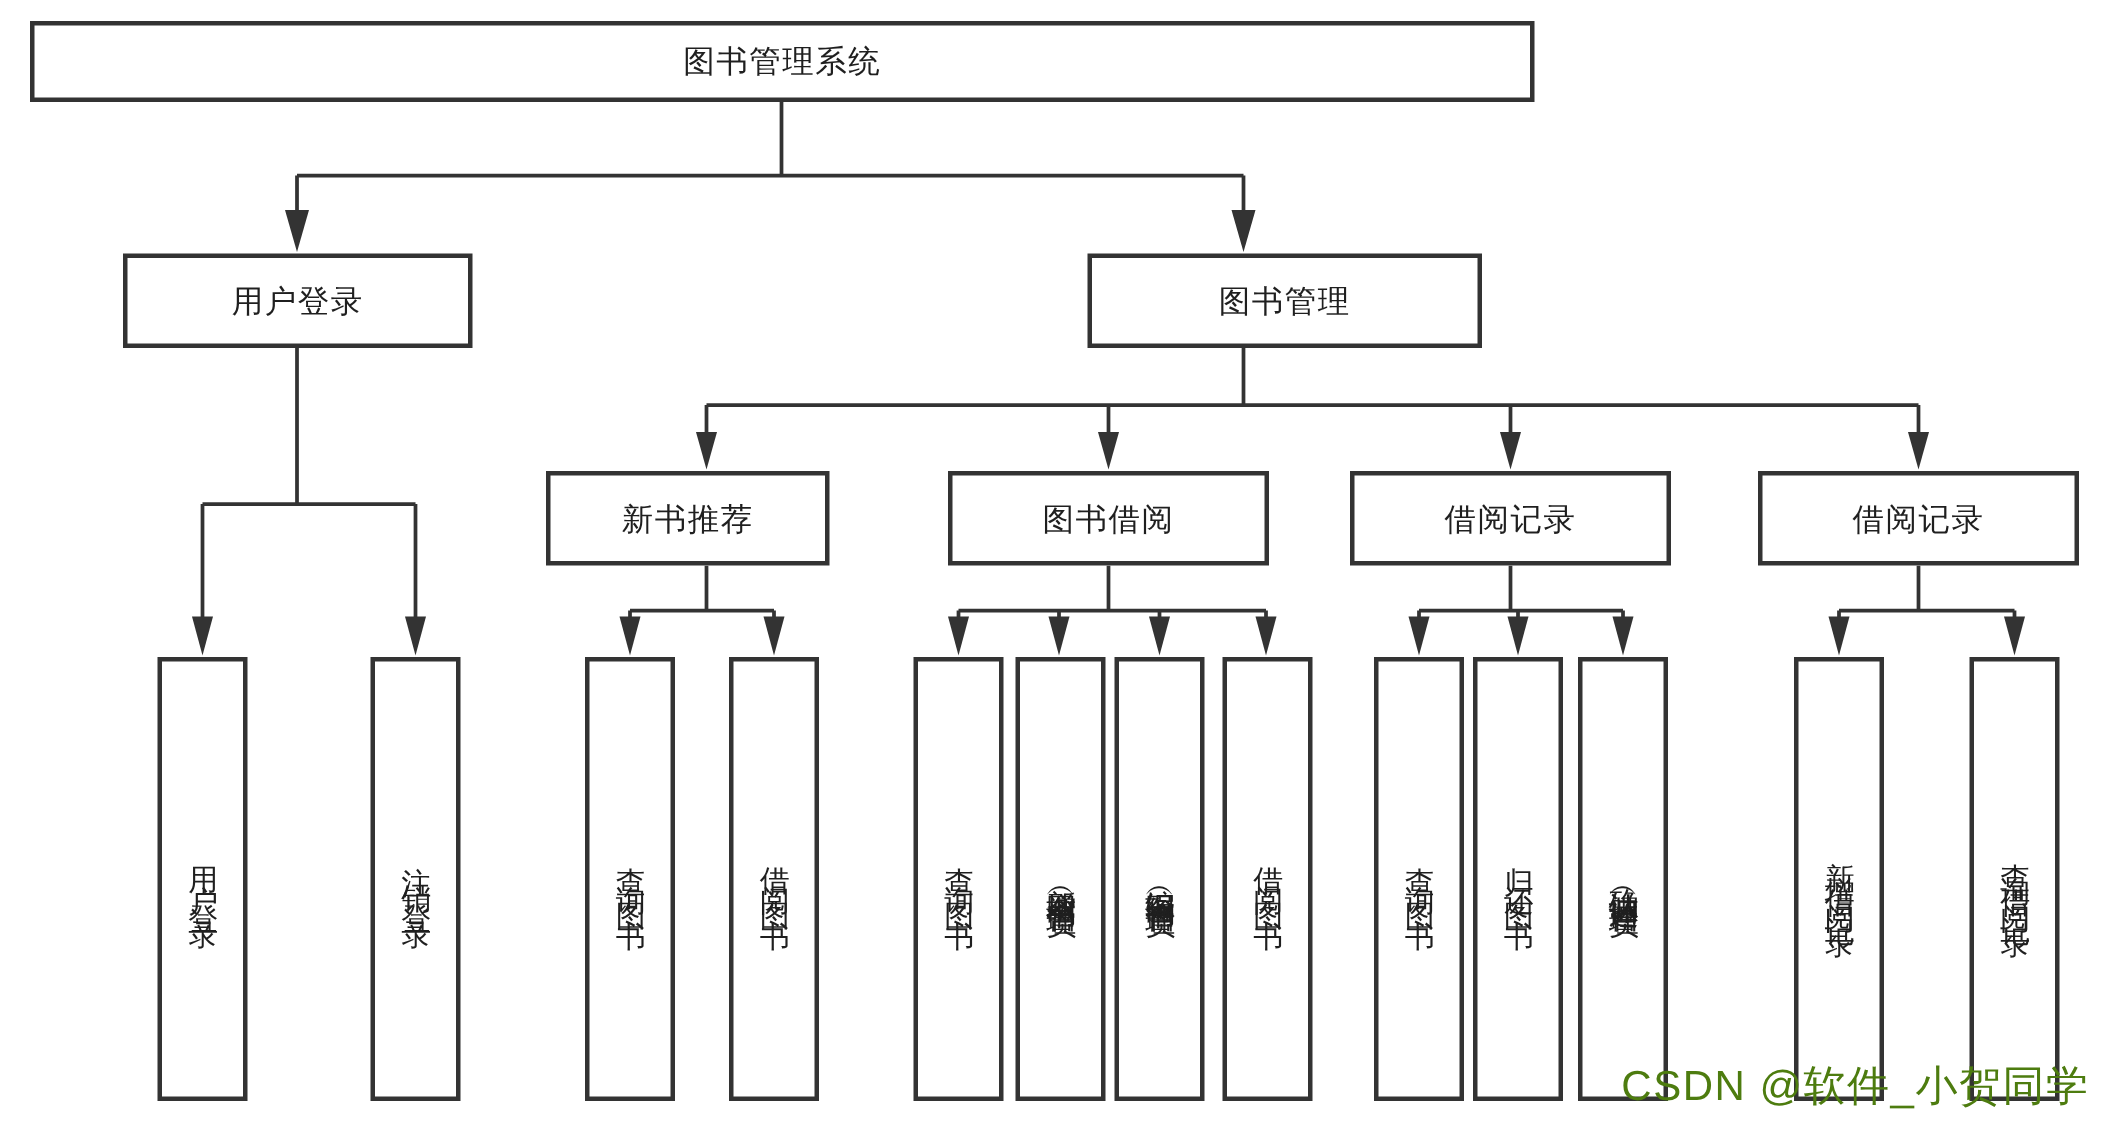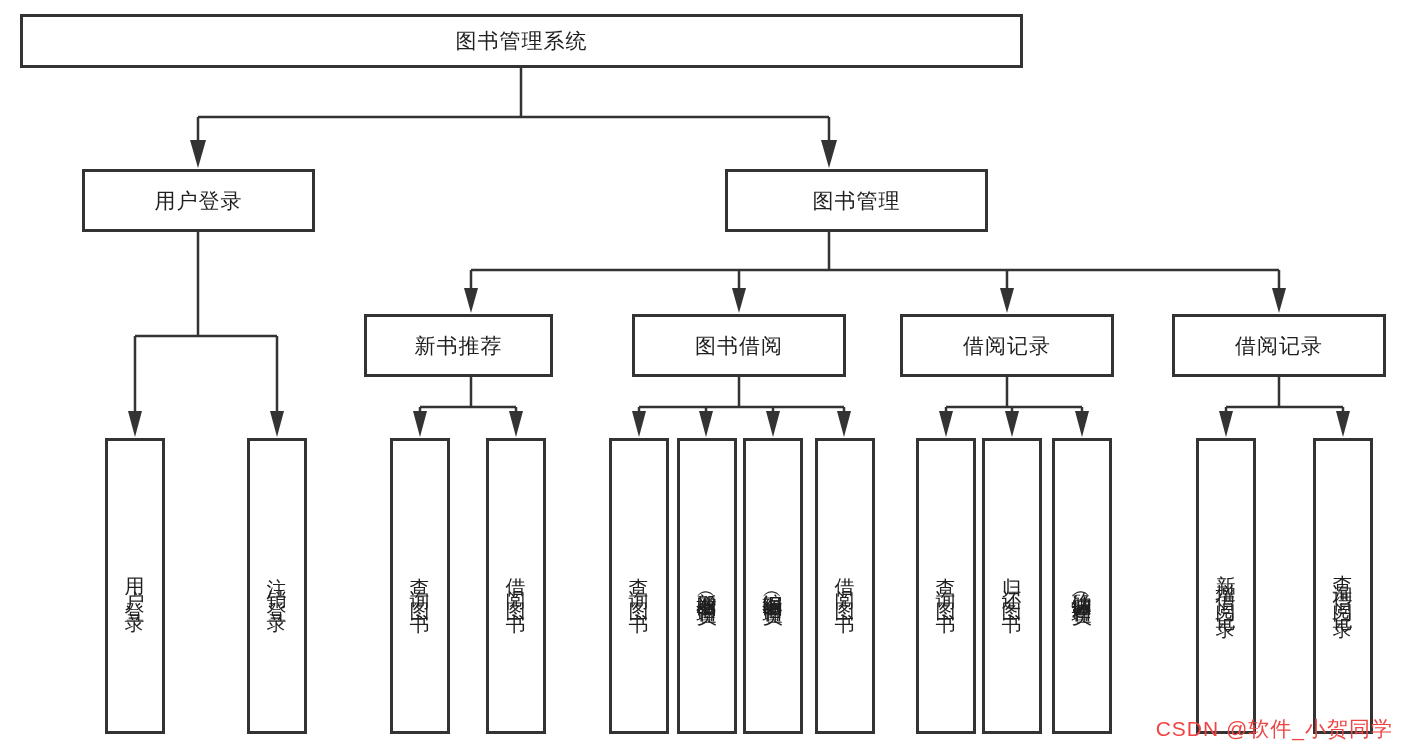--- a/index.html
+++ b/index.html
@@ -46,22 +46,22 @@
   .lf-0{left:105px;}  .lf-1{left:247px;}
   .lf-2{left:390px;}  .lf-3{left:486px;}
   .lf-4{left:609px;}  .lf-5{left:677px;}
   .lf-6{left:743px;}  .lf-7{left:815px;}
   .lf-8{left:916px;}  .lf-9{left:982px;}
   .lf-10{left:1052px;}
   .lf-11{left:1196px;} .lf-12{left:1313px;}
   #watermark{
     position:absolute;
     right:12px;bottom:4px;
-    font-size:21px;
-    color:#ef4444;
+    font-size:28px;
+    color:#4d7c0f;
     letter-spacing:1px;
   }
 </style>
 </head>
 <body>
 
 <div id="canvas">
 
   <svg id="connectors" viewBox="0 0 1405 747" xmlns="http://www.w3.org/2000/svg">
     <g stroke="#333333" stroke-width="2.5" fill="none">

